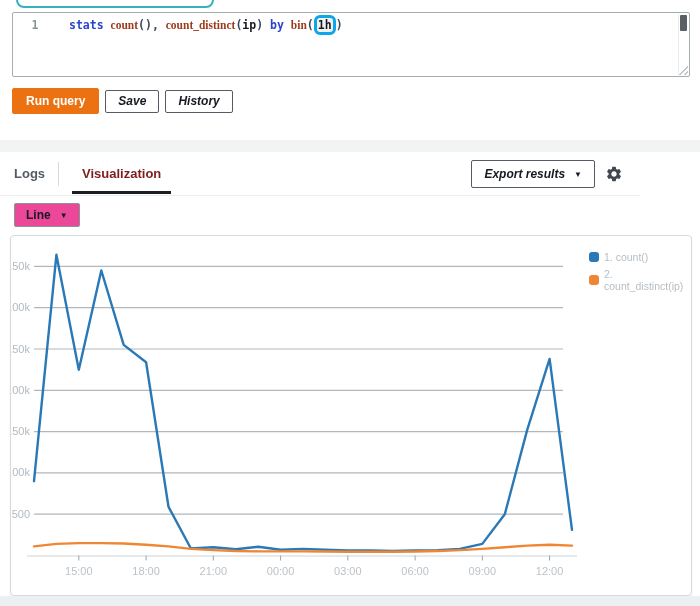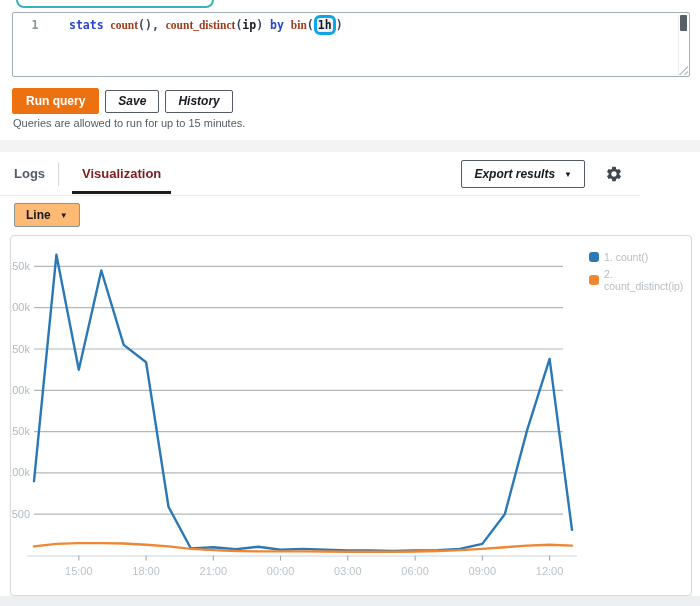--- a/index.html
+++ b/index.html
@@ -41,26 +41,26 @@
   .gap-bottom { top:596px; height:10px; background:#edf0f2; }
 
   
   .tabs-row { position:absolute; left:0; top:152px; width:640px; height:44px; background:#fff;
     border-bottom:1px solid #eaeded; display:flex; align-items:center; padding:0 14px; }
   .tab { height:44px; display:flex; align-items:center; font-size:13px; font-weight:bold; cursor:pointer; }
   .tab-logs { color:#545b64; padding-right:13px; }
   .tab-sep { width:1px; height:24px; background:#d5dbdb; }
   .tab-viz { color:#7f1d1d; margin-left:13px; padding:0 10px; position:relative; }
   .tab-viz .active-underline { position:absolute; left:0; right:0; bottom:2px; height:3px; background:#1b1f23; }
-  .tabs-right { margin-left:auto; display:flex; align-items:center; gap:10px; }
+  .tabs-right { margin-left:auto; display:flex; align-items:center; }
   .caret { font-size:8px; margin-left:9px; position:relative; top:0.5px; }
   .gear-btn { margin-left:7px; width:24px; height:24px; display:flex; align-items:center; justify-content:center; cursor:pointer; }
 
   
-  .line-select { position:absolute; left:14px; top:203px; height:24px; background:#fdba74;
+  .line-select { position:absolute; left:14px; top:203px; height:24px; background:#ec4899;
     border:1px solid #879596; border-radius:2px; display:inline-flex; align-items:center;
     padding:0 11px; font-size:12px; font-weight:bold; color:#16191f; cursor:pointer; }
 
   
   .chart-panel { position:absolute; left:10px; top:235px; width:682px; height:361px;
     background:#fff; border:1px solid #d5dbdb; border-radius:4px; box-shadow:0 1px 2px rgba(0,0,0,0.07); }
   .chart-svg { position:absolute; left:0; top:0; }
   .legend { position:absolute; left:578px; top:15px; display:flex; flex-direction:column; gap:5px; }
   .legend-item { display:flex; align-items:center; gap:5px; font-size:10.5px; color:#b6bec4; }
   .swatch { width:10px; height:10px; border-radius:3px; flex:0 0 auto; }
@@ -81,21 +81,20 @@
       <div class="scroll-thumb"></div>
     </div>
     <div class="resize-handle"></div>
   </div>
 
   <div class="btn-row">
     <button class="btn btn-primary">Run query</button>
     <button class="btn btn-secondary">Save</button>
     <button class="btn btn-secondary">History</button>
   </div>
-  <div class="hint">Queries are allowed to run for up to 15 minutes.</div>
 
   <div class="gap-strip gap-top"></div>
 
   <div class="tabs-row">
     <div class="tab tab-logs">Logs</div>
     <div class="tab-sep"></div>
     <div class="tab tab-viz">
       <span>Visualization</span>
       <span class="active-underline"></span>
     </div>

